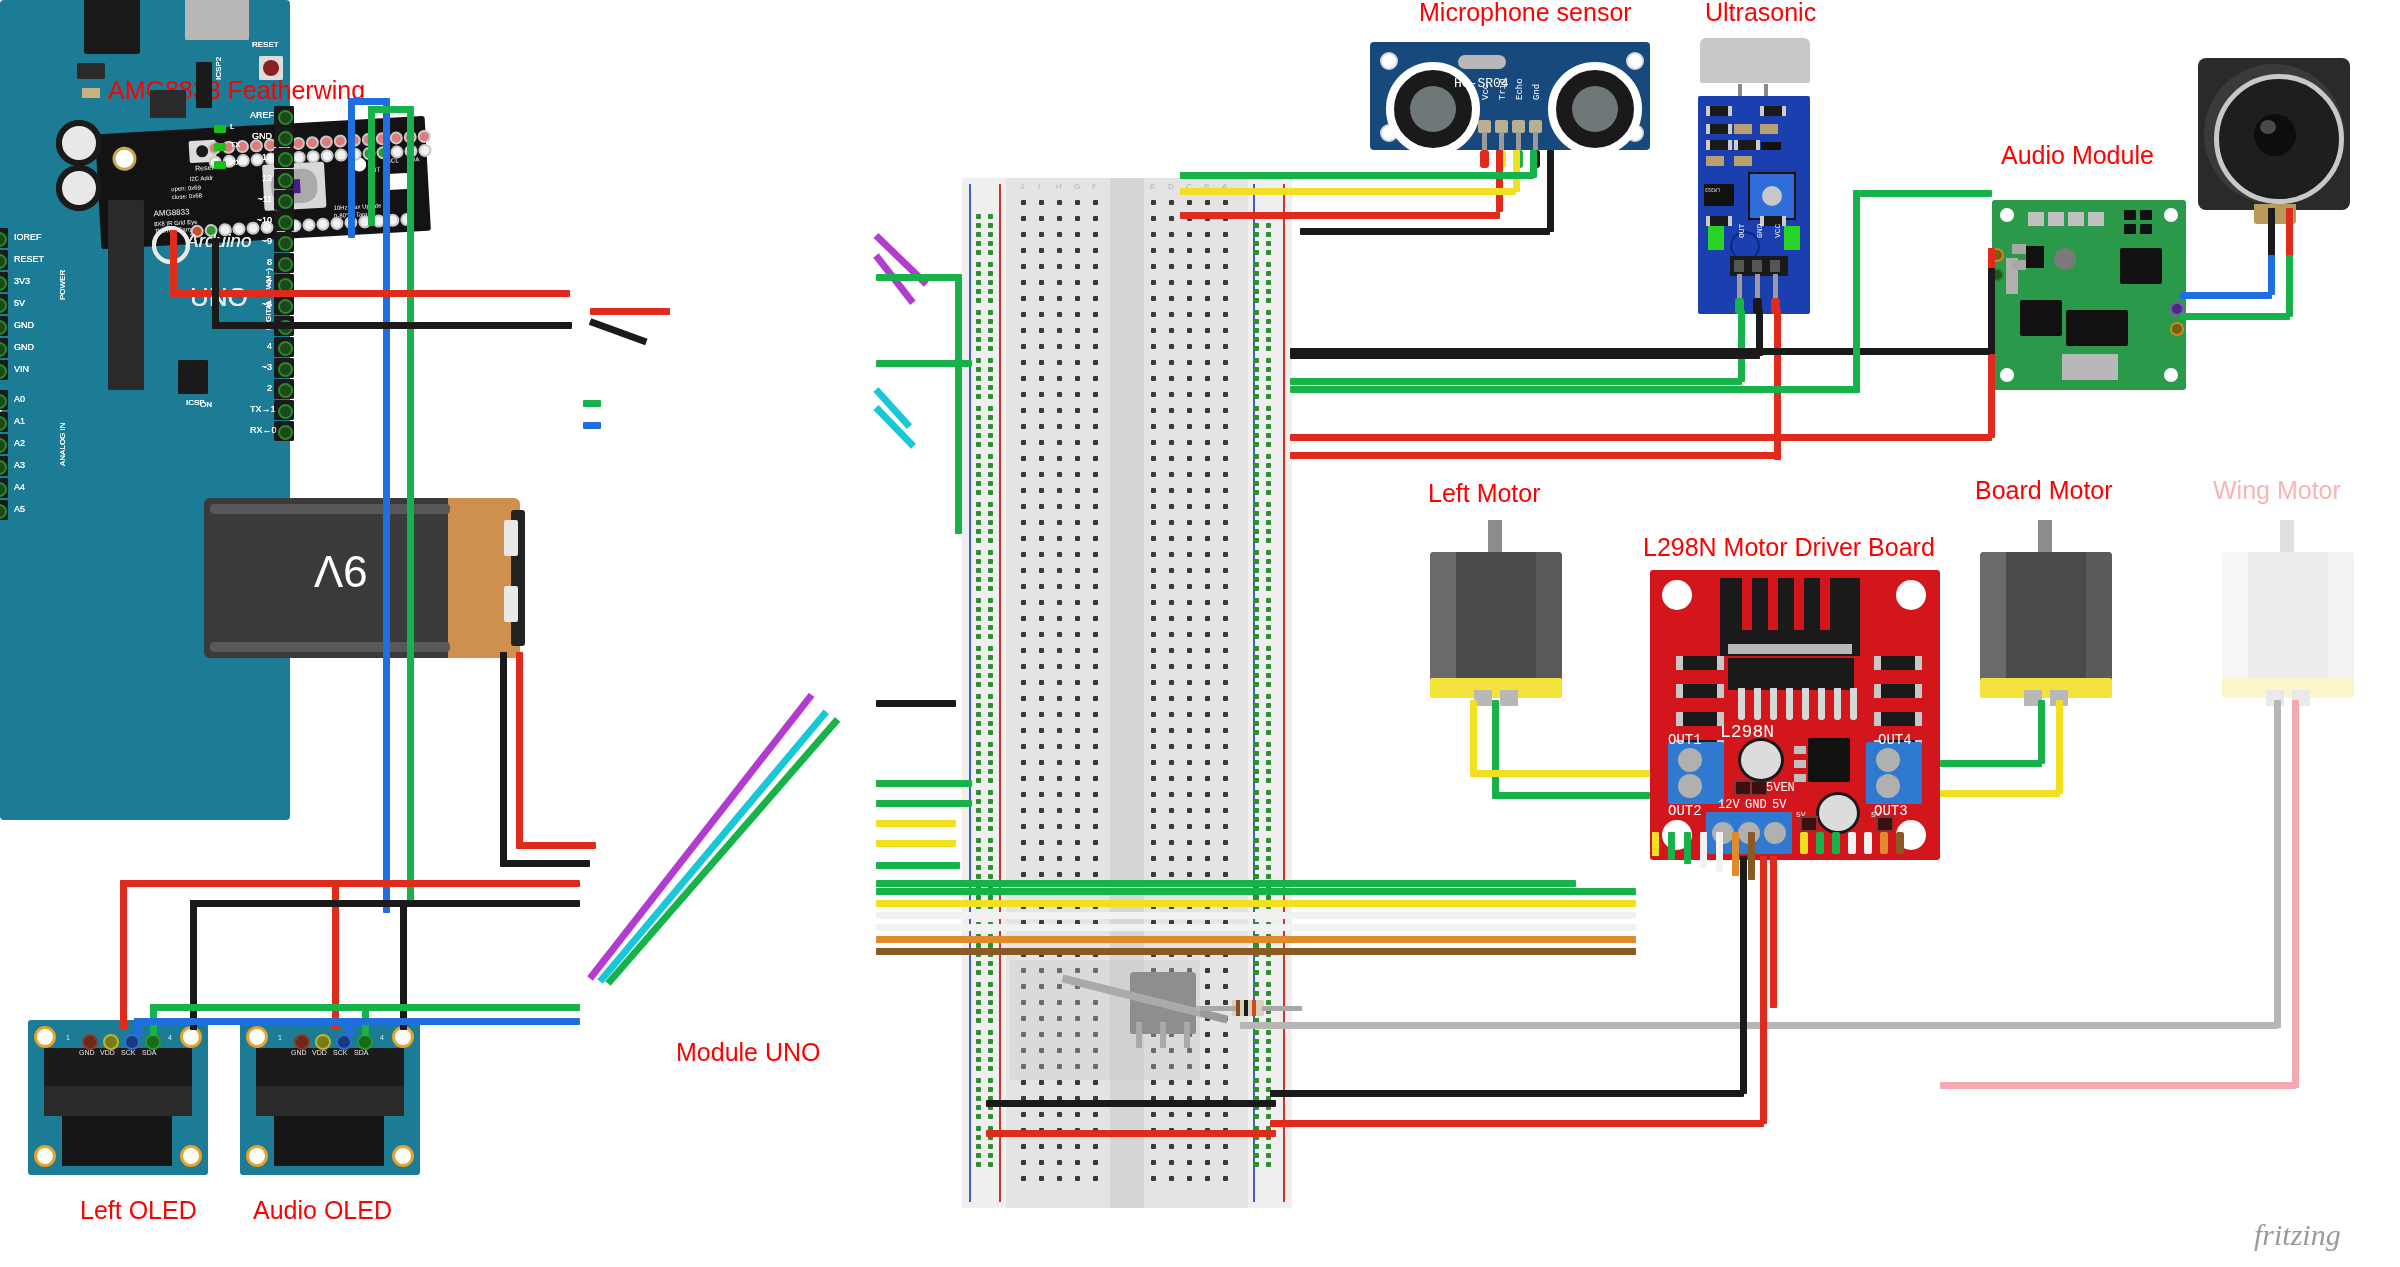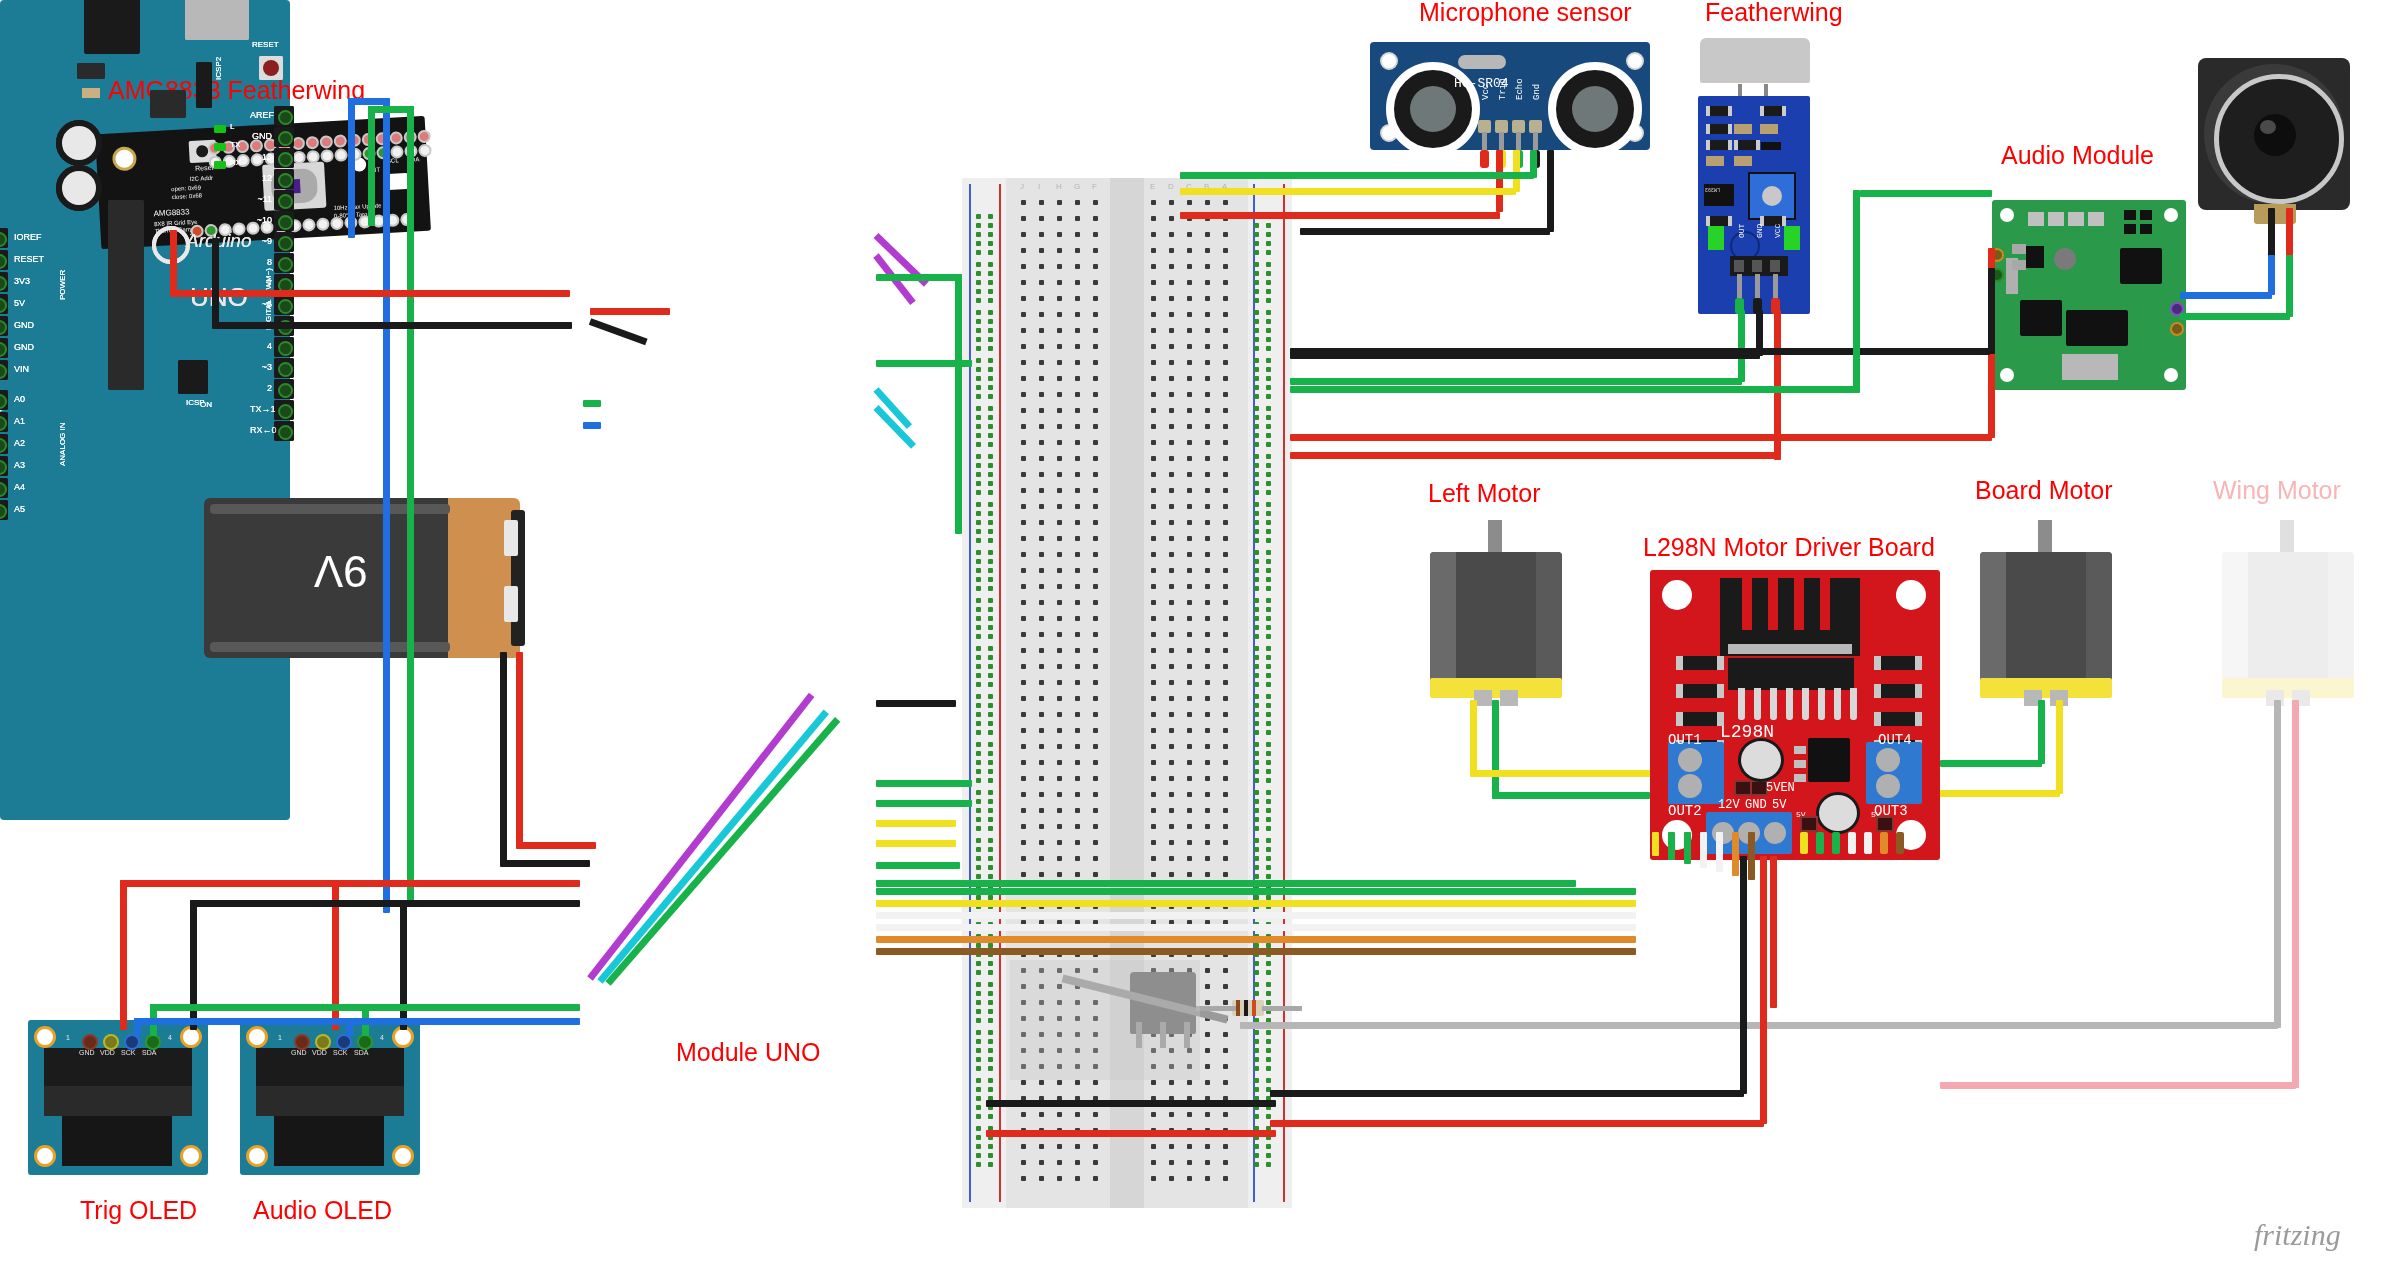--- a/index.html
+++ b/index.html
@@ -48,28 +48,28 @@
   .oled-screen{position:absolute;background:#1b1b1b;}
   .oled-hole{position:absolute;background:#fff;border:3px solid #e8a22a;border-radius:50%;}
 </style>
 </head>
 <body>
 
 <div id="stage">
 
   <div class="lbl" style="left:108px;top:78px;">AMG8833 Featherwing</div>
   <div class="lbl" style="left:1419px;top:0px;">Microphone sensor</div>
-  <div class="lbl" style="left:1705px;top:0px;">Featherwing</div>
+  <div class="lbl" style="left:1705px;top:0px;">Ultrasonic</div>
   <div class="lbl" style="left:2001px;top:143px;">Audio Module</div>
   <div class="lbl" style="left:1428px;top:481px;">Left Motor</div>
   <div class="lbl" style="left:1643px;top:535px;">L298N Motor Driver Board</div>
   <div class="lbl" style="left:1975px;top:478px;">Board Motor</div>
   <div class="lbl faint" style="left:2213px;top:478px;">Wing Motor</div>
   <div class="lbl" style="left:676px;top:1040px;">Module UNO</div>
-  <div class="lbl" style="left:80px;top:1198px;">Trig OLED</div>
+  <div class="lbl" style="left:80px;top:1198px;">Left OLED</div>
   <div class="lbl" style="left:253px;top:1198px;">Audio OLED</div>
   <div class="brand" style="left:2254px;top:1218px;">fritzing</div>
 
   <div class="bb" style="left:962px;top:178px;width:330px;height:1030px;">
 
     <div class="bb-rail" style="left:0;top:0;width:44px;height:1030px;"></div>
     <div class="bb-line" style="left:7px;top:6px;height:1018px;background:#3f5fd0;"></div>
     <div class="bb-line" style="left:37px;top:6px;height:1018px;background:#d03030;"></div>
 
     <div class="bb-rail" style="right:0;top:0;width:44px;height:1030px;"></div>

